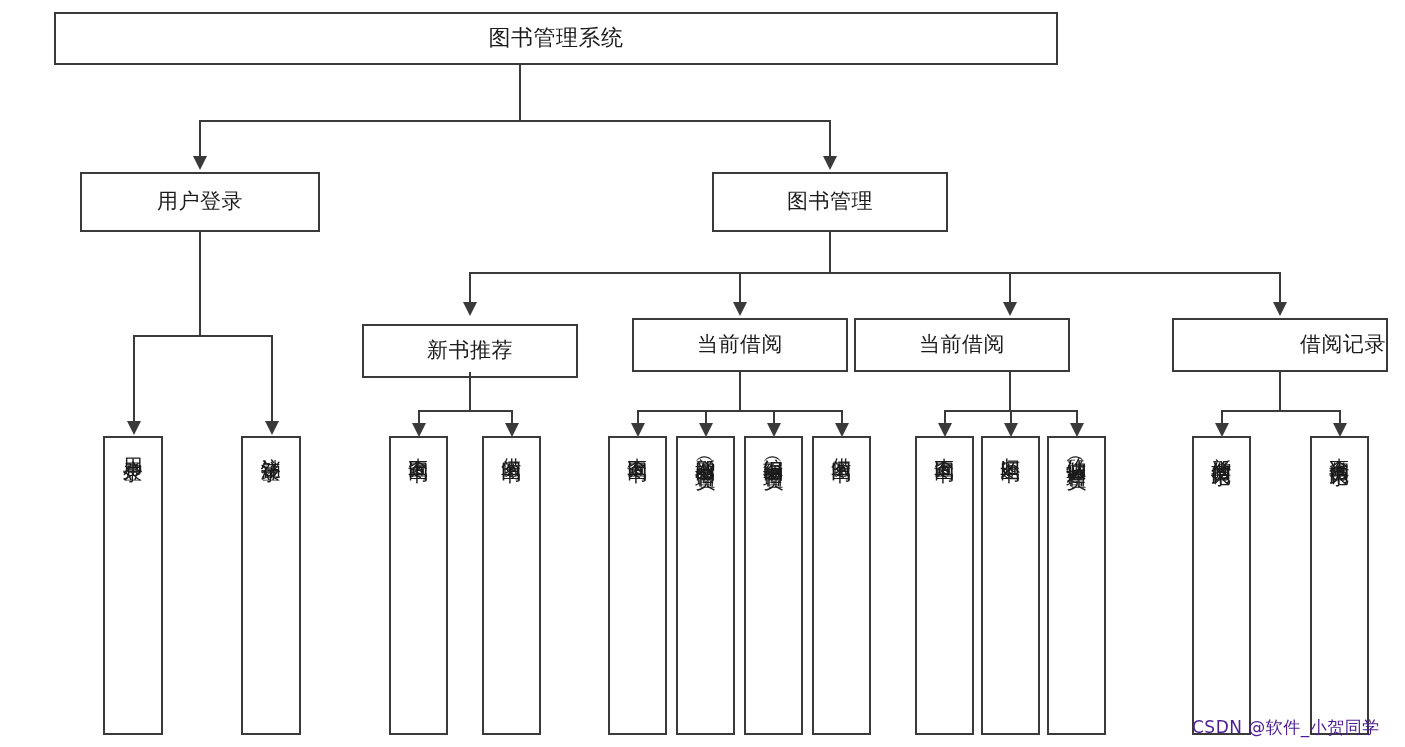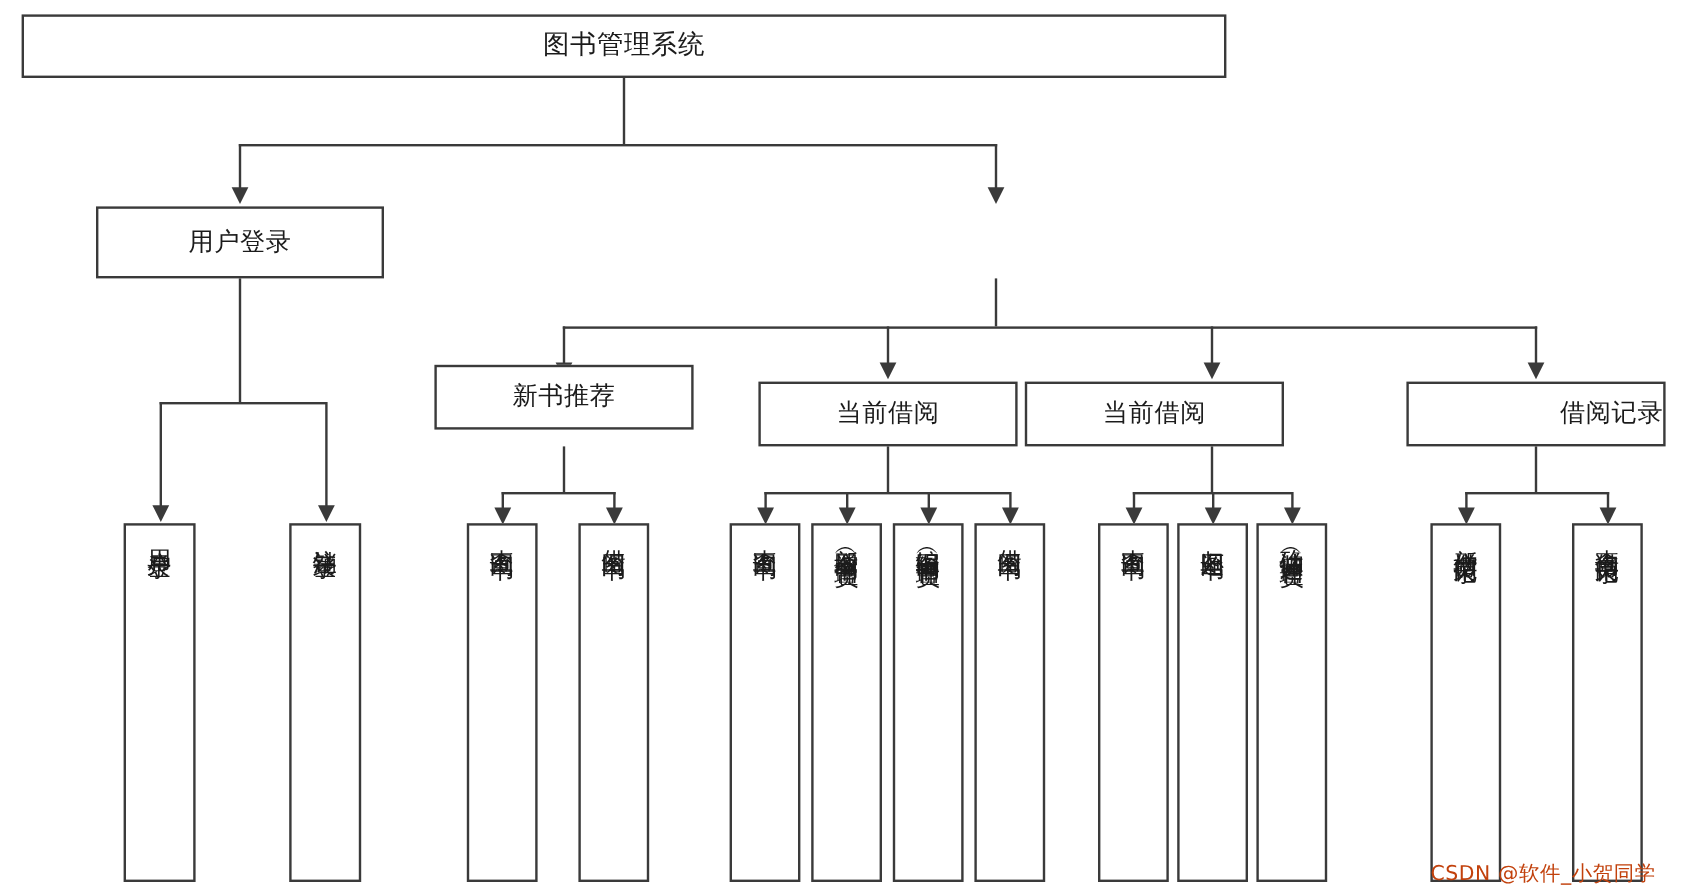--- a/index.html
+++ b/index.html
@@ -29,20 +29,21 @@
     justify-content: center;
     color: #1b1b1b;
   }
   .node.horiz {
     font-size: 21px;
     letter-spacing: 0.5px;
     line-height: 1.1;
   }
   .node.root {
     font-size: 22px;
+    margin-left: 36px;
   }
   
   .node.vert {
     align-items: flex-start;
     justify-content: center;
     padding-top: 4px;
   }
   .node.vert .vlabel {
     writing-mode: vertical-rl;
     text-orientation: upright;
@@ -67,21 +68,21 @@
     height: 0;
     border-left: 7px solid transparent;
     border-right: 7px solid transparent;
     border-top: 14px solid #3a3a3a;
   }
 
   
   #watermark {
     position: absolute;
     font-size: 17px;
-    color: #c2410c;
+    color: #4c1d95;
     white-space: nowrap;
     letter-spacing: 0.5px;
   }
 </style>
 </head>
 <body>
 
 <div id="canvas">
 
   <div class="node horiz root" style="left:18px; top:12px; width:1004px; height:53px;">
@@ -93,41 +94,44 @@
   <div class="conn h" style="left:199px; top:120px; width:632px;"></div>
 
   <div class="conn v" style="left:199px; top:120px; height:38px;"></div>
   <div class="arrow" style="left:193px; top:156px;"></div>
 
   <div class="conn v" style="left:829px; top:120px; height:38px;"></div>
   <div class="arrow" style="left:823px; top:156px;"></div>
 
   <div class="node horiz" style="left:80px; top:172px; width:240px; height:60px;">
     <span>用户登录</span>
+  </div>
+  <div class="node horiz" style="left:712px; top:172px; width:236px; height:60px;">
+    <span>图书管理</span>
   </div>
 
   <div class="conn v" style="left:199px; top:232px; height:103px;"></div>
   <div class="conn h" style="left:133px; top:335px; width:139px;"></div>
   <div class="conn v" style="left:133px; top:335px; height:88px;"></div>
   <div class="arrow" style="left:127px; top:421px;"></div>
   <div class="conn v" style="left:271px; top:335px; height:88px;"></div>
   <div class="arrow" style="left:265px; top:421px;"></div>
 
   <div class="conn v" style="left:829px; top:232px; height:40px;"></div>
   <div class="conn h" style="left:469px; top:272px; width:812px;"></div>
   <div class="conn v" style="left:469px; top:272px; height:32px;"></div>
   <div class="arrow" style="left:463px; top:302px;"></div>
   <div class="conn v" style="left:739px; top:272px; height:32px;"></div>
   <div class="arrow" style="left:733px; top:302px;"></div>
   <div class="conn v" style="left:1009px; top:272px; height:32px;"></div>
   <div class="arrow" style="left:1003px; top:302px;"></div>
   <div class="conn v" style="left:1279px; top:272px; height:32px;"></div>
   <div class="arrow" style="left:1273px; top:302px;"></div>
 
-  <div class="node horiz" style="left:362px; top:304px; width:216px; height:54px;">
+  <div class="node horiz" style="left:362px; top:324px; width:216px; height:54px;">
     <span>新书推荐</span>
   </div>
   <div class="node horiz" style="left:632px; top:318px; width:216px; height:54px;">
     <span>当前借阅</span>
   </div>
   <div class="node horiz" style="left:854px; top:318px; width:216px; height:54px;">
     <span>当前借阅</span>
   </div>
   <div class="node horiz" style="left:1172px; top:318px; width:216px; height:54px;justify-content:flex-end;">
     <span>借阅记录</span>

